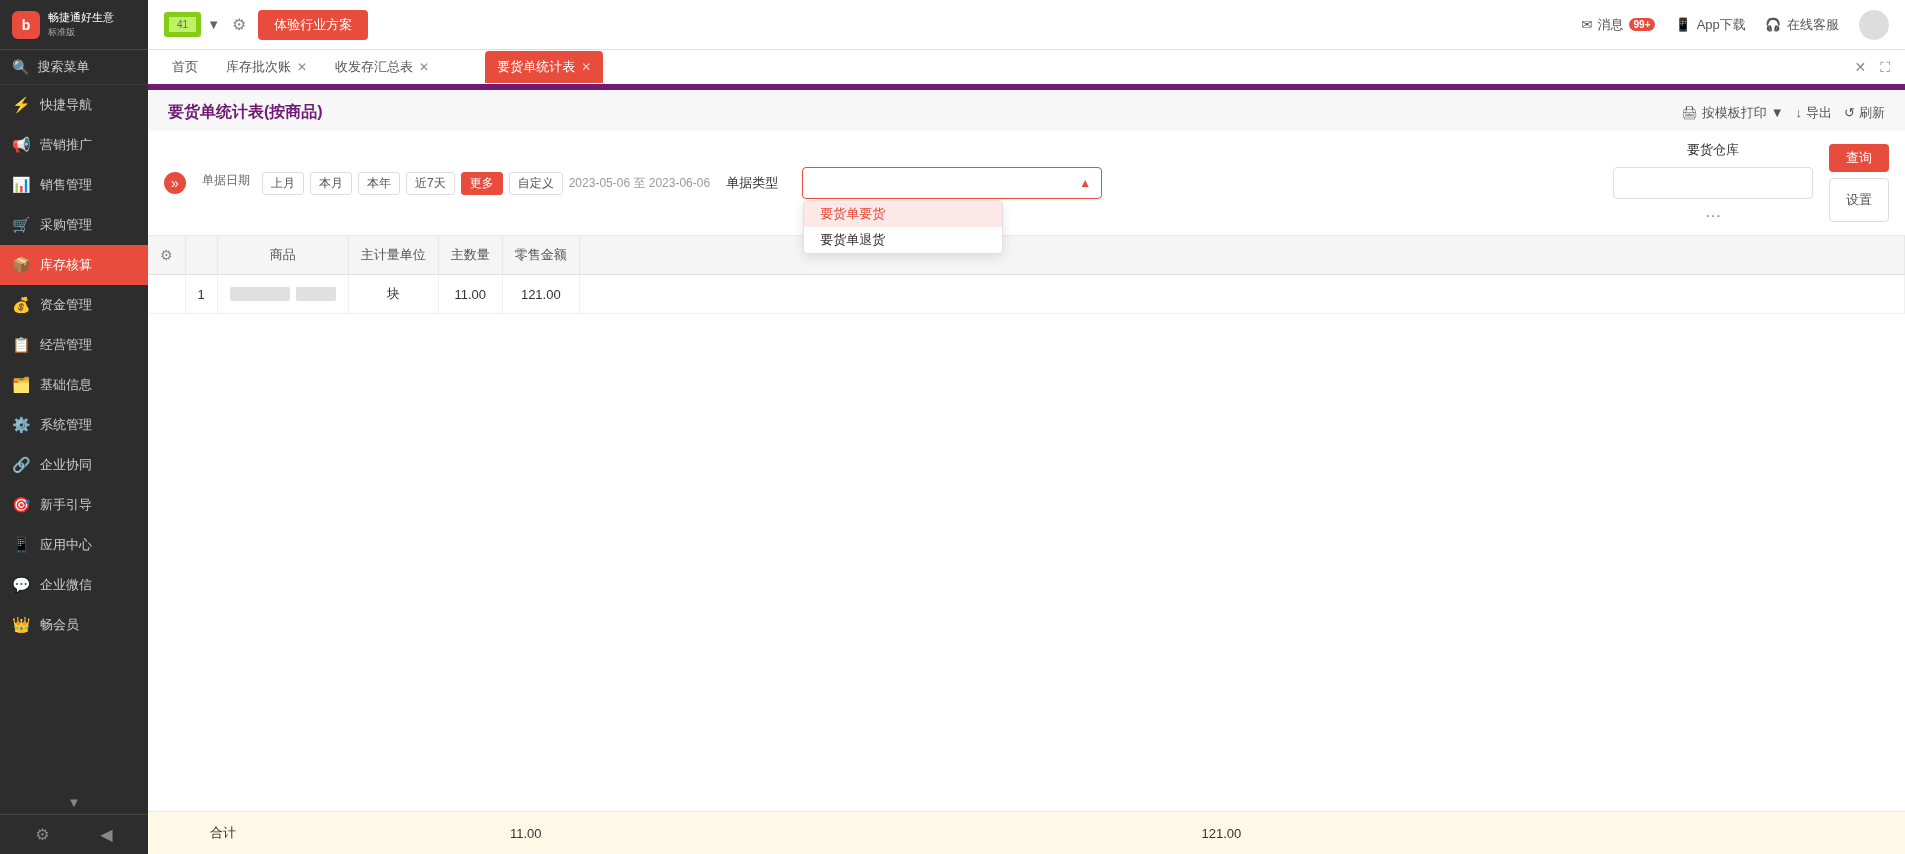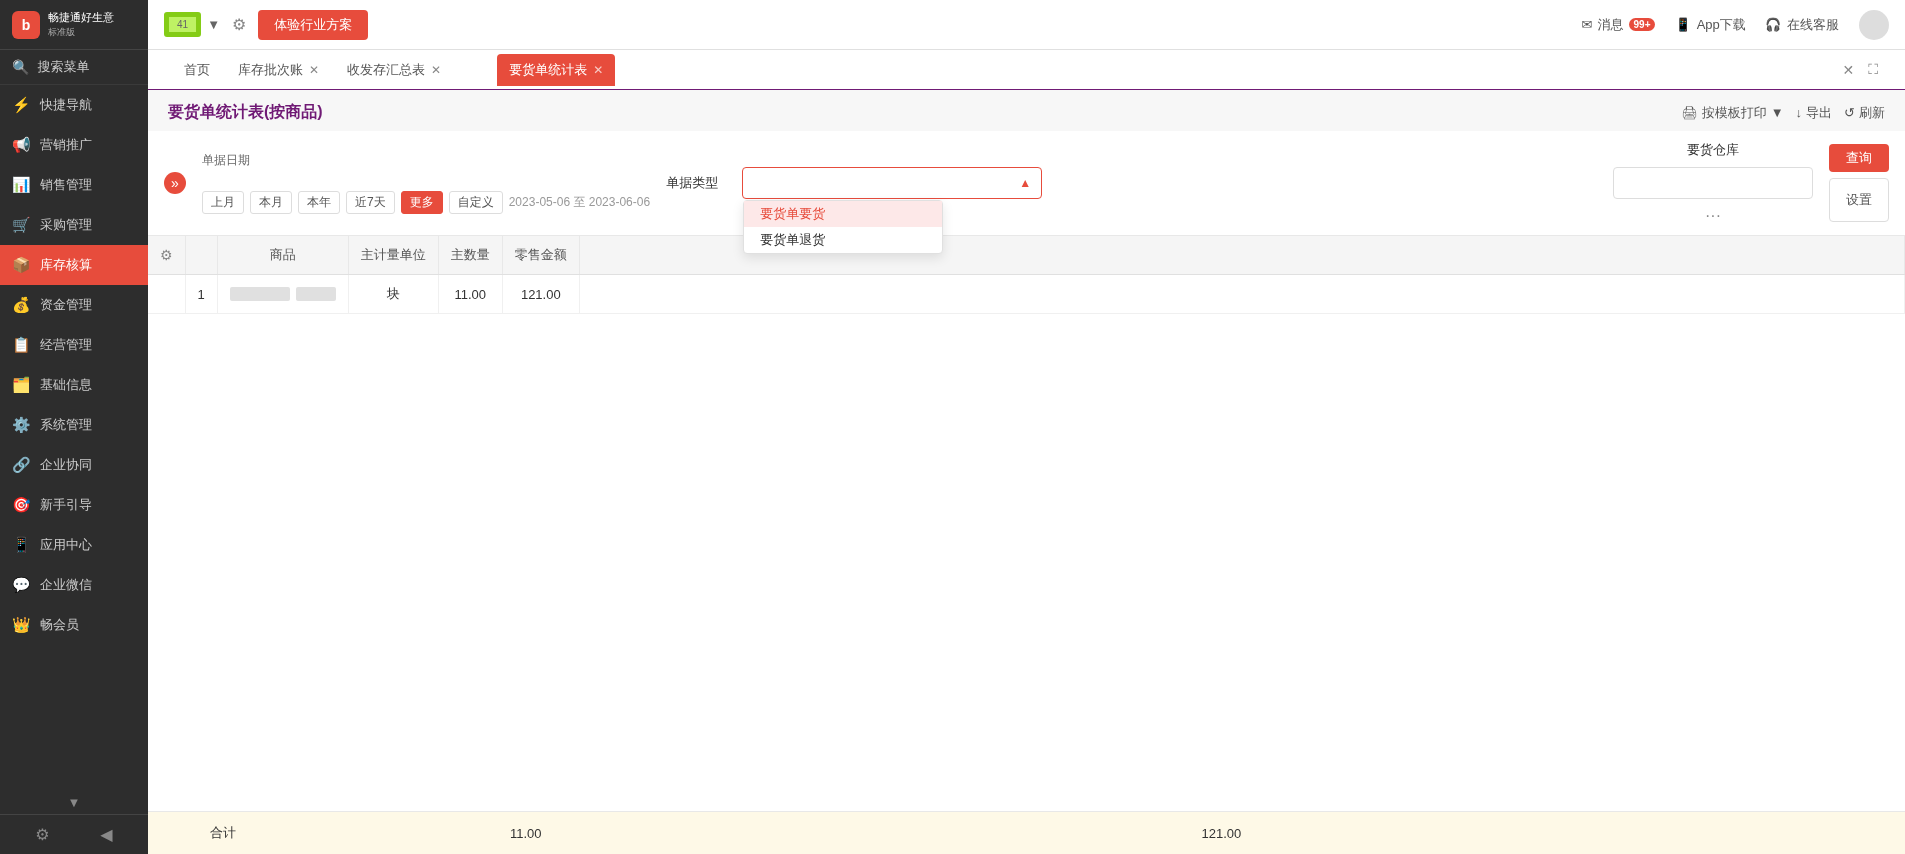--- a/index.html
+++ b/index.html
@@ -173,24 +173,24 @@
       width: 30px;
       height: 30px;
       background: #ddd;
       border-radius: 50%;
     }
 
     
     .tabbar {
       height: 40px;
       background: #fff;
-      border-bottom: 1px solid #701a75;
-      display: flex;
-      align-items: center;
-      padding: 0 24px;
+      border-bottom: 6px solid #701a75;
+      display: flex;
+      align-items: center;
+      padding: 0 12px;
       gap: 4px;
       flex-shrink: 0;
     }
     .tab {
       display: flex;
       align-items: center;
       padding: 0 12px;
       height: 32px;
       border-radius: 4px 4px 0 0;
       cursor: pointer;
@@ -282,22 +282,22 @@
       height: 22px;
       cursor: pointer;
       font-size: 14px;
       display: flex;
       align-items: center;
       justify-content: center;
       flex-shrink: 0;
     }
     .filter-date-section {
       display: flex;
-      flex-direction: column;
-      gap: 22px;
+      flex-direction: row;
+      gap: 12px;
     }
     .filter-date-label {
       font-size: 12px;
       color: #666;
     }
     .filter-date-buttons {
       display: flex;
       align-items: center;
       gap: 6px;
     }

